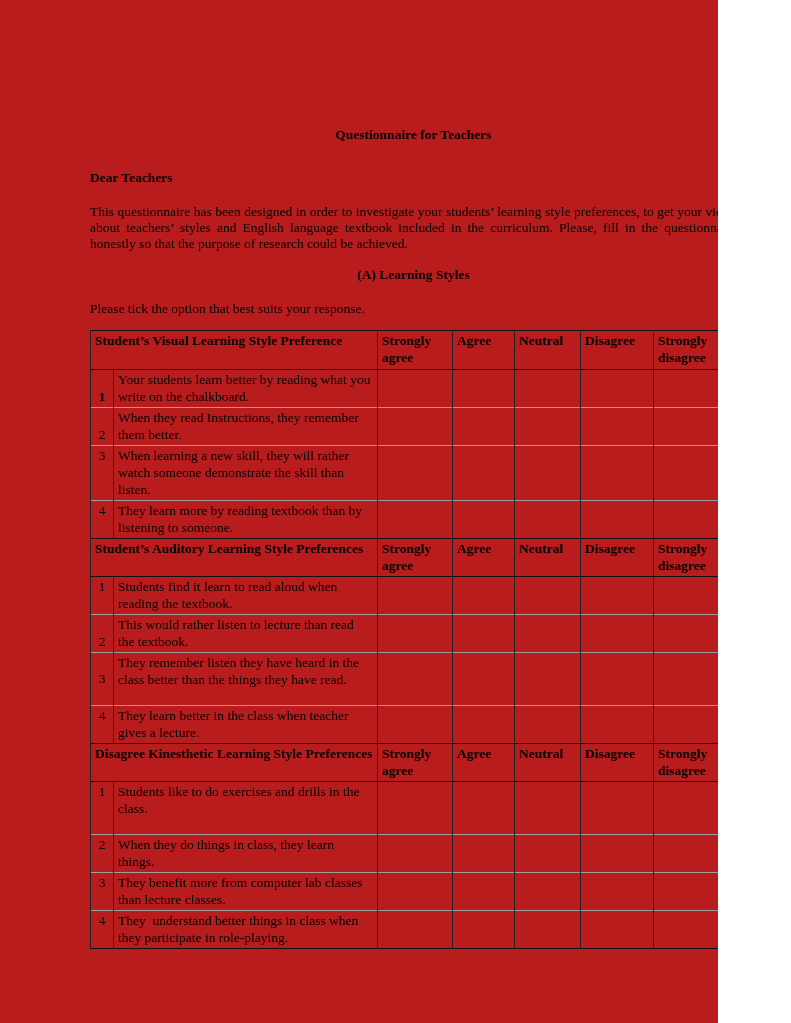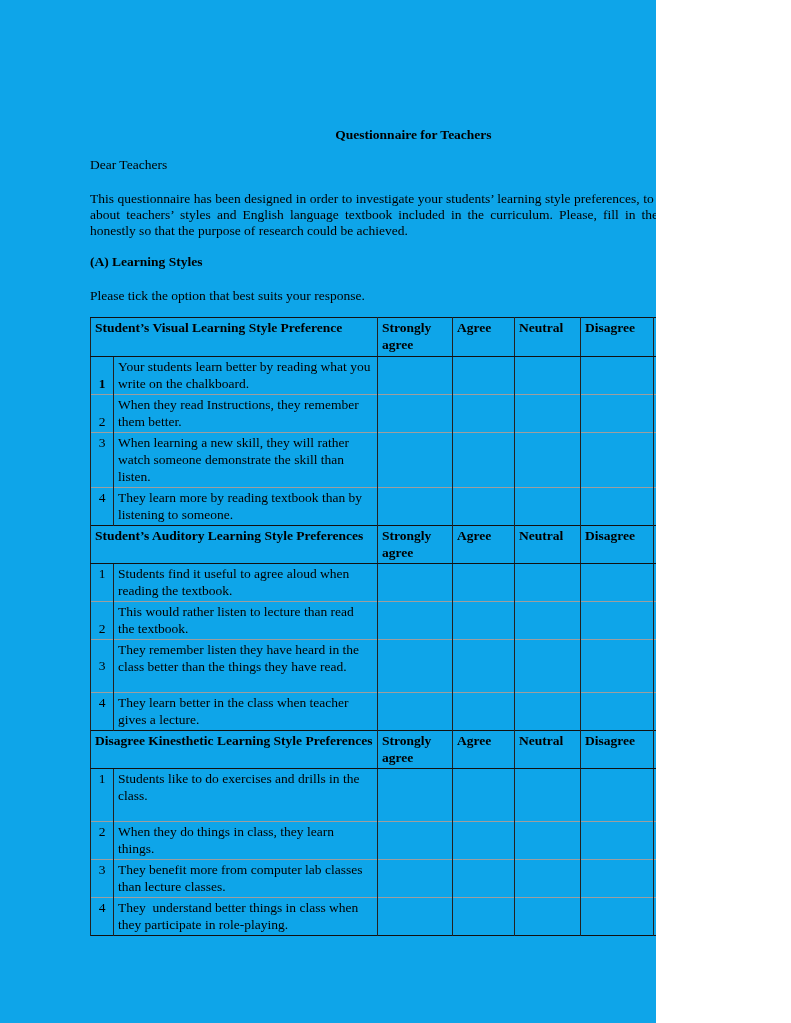--- a/index.html
+++ b/index.html
@@ -1,34 +1,34 @@
 <!DOCTYPE html>
 <html><head>
 <meta charset="utf-8">
 <style>
   html,body { margin:0; padding:0; background:#ffffff; }
   .page {
     position:relative;
-    width:656px; height:1023px;
-    background:#0ea5e9;
+    width:718px; height:1023px;
+    background:#b91c1c;
     font-family:"Liberation Serif", serif;
     color:#000;
     overflow:hidden;
   }
   .content {
     position:absolute;
     left:90px; top:126px;
     width:647px;
     font-size:13.5px;
     line-height:17px;
   }
   .title { text-align:center; font-weight:bold; }
-  .salutation { font-weight:normal; margin-top:13px; }
+  .salutation { font-weight:bold; margin-top:26px; }
   .intro { text-align:justify; line-height:16px; margin-top:18px; }
-  .section-label { font-weight:bold; margin-top:14px; }
+  .section-label { font-weight:bold; margin-top:14px;text-align:center; }
   .instruction { font-weight:normal; margin-top:17px; }
 
   table.q {
     border-collapse:collapse;
     table-layout:fixed;
     width:643px;
     margin-top:13px;
     font-size:13.5px;
     line-height:17px;
     border:1.6px solid #111;
@@ -128,21 +128,21 @@
         <tr class="section-row" style="height:38px">
           <td class="sec" colspan="2">Student’s Auditory Learning Style Preferences</td>
           <td class="lik">Strongly agree</td>
           <td class="lik">Agree</td>
           <td class="lik">Neutral</td>
           <td class="lik">Disagree</td>
           <td class="lik">Strongly disagree</td>
         </tr>
         <tr class="item-row first-item" style="height:36px">
           <td class="num">1</td>
-          <td class="stmt">Students find it useful to agree aloud when reading the textbook.</td>
+          <td class="stmt">Students find it learn to read aloud when reading the textbook.</td>
           <td class="ans"></td>
           <td class="ans"></td>
           <td class="ans"></td>
           <td class="ans"></td>
           <td class="ans"></td>
         </tr>
         <tr class="item-row" style="height:36px">
           <td class="num va-bottom">2</td>
           <td class="stmt">This would rather listen to lecture than read the textbook.</td>
           <td class="ans"></td>

